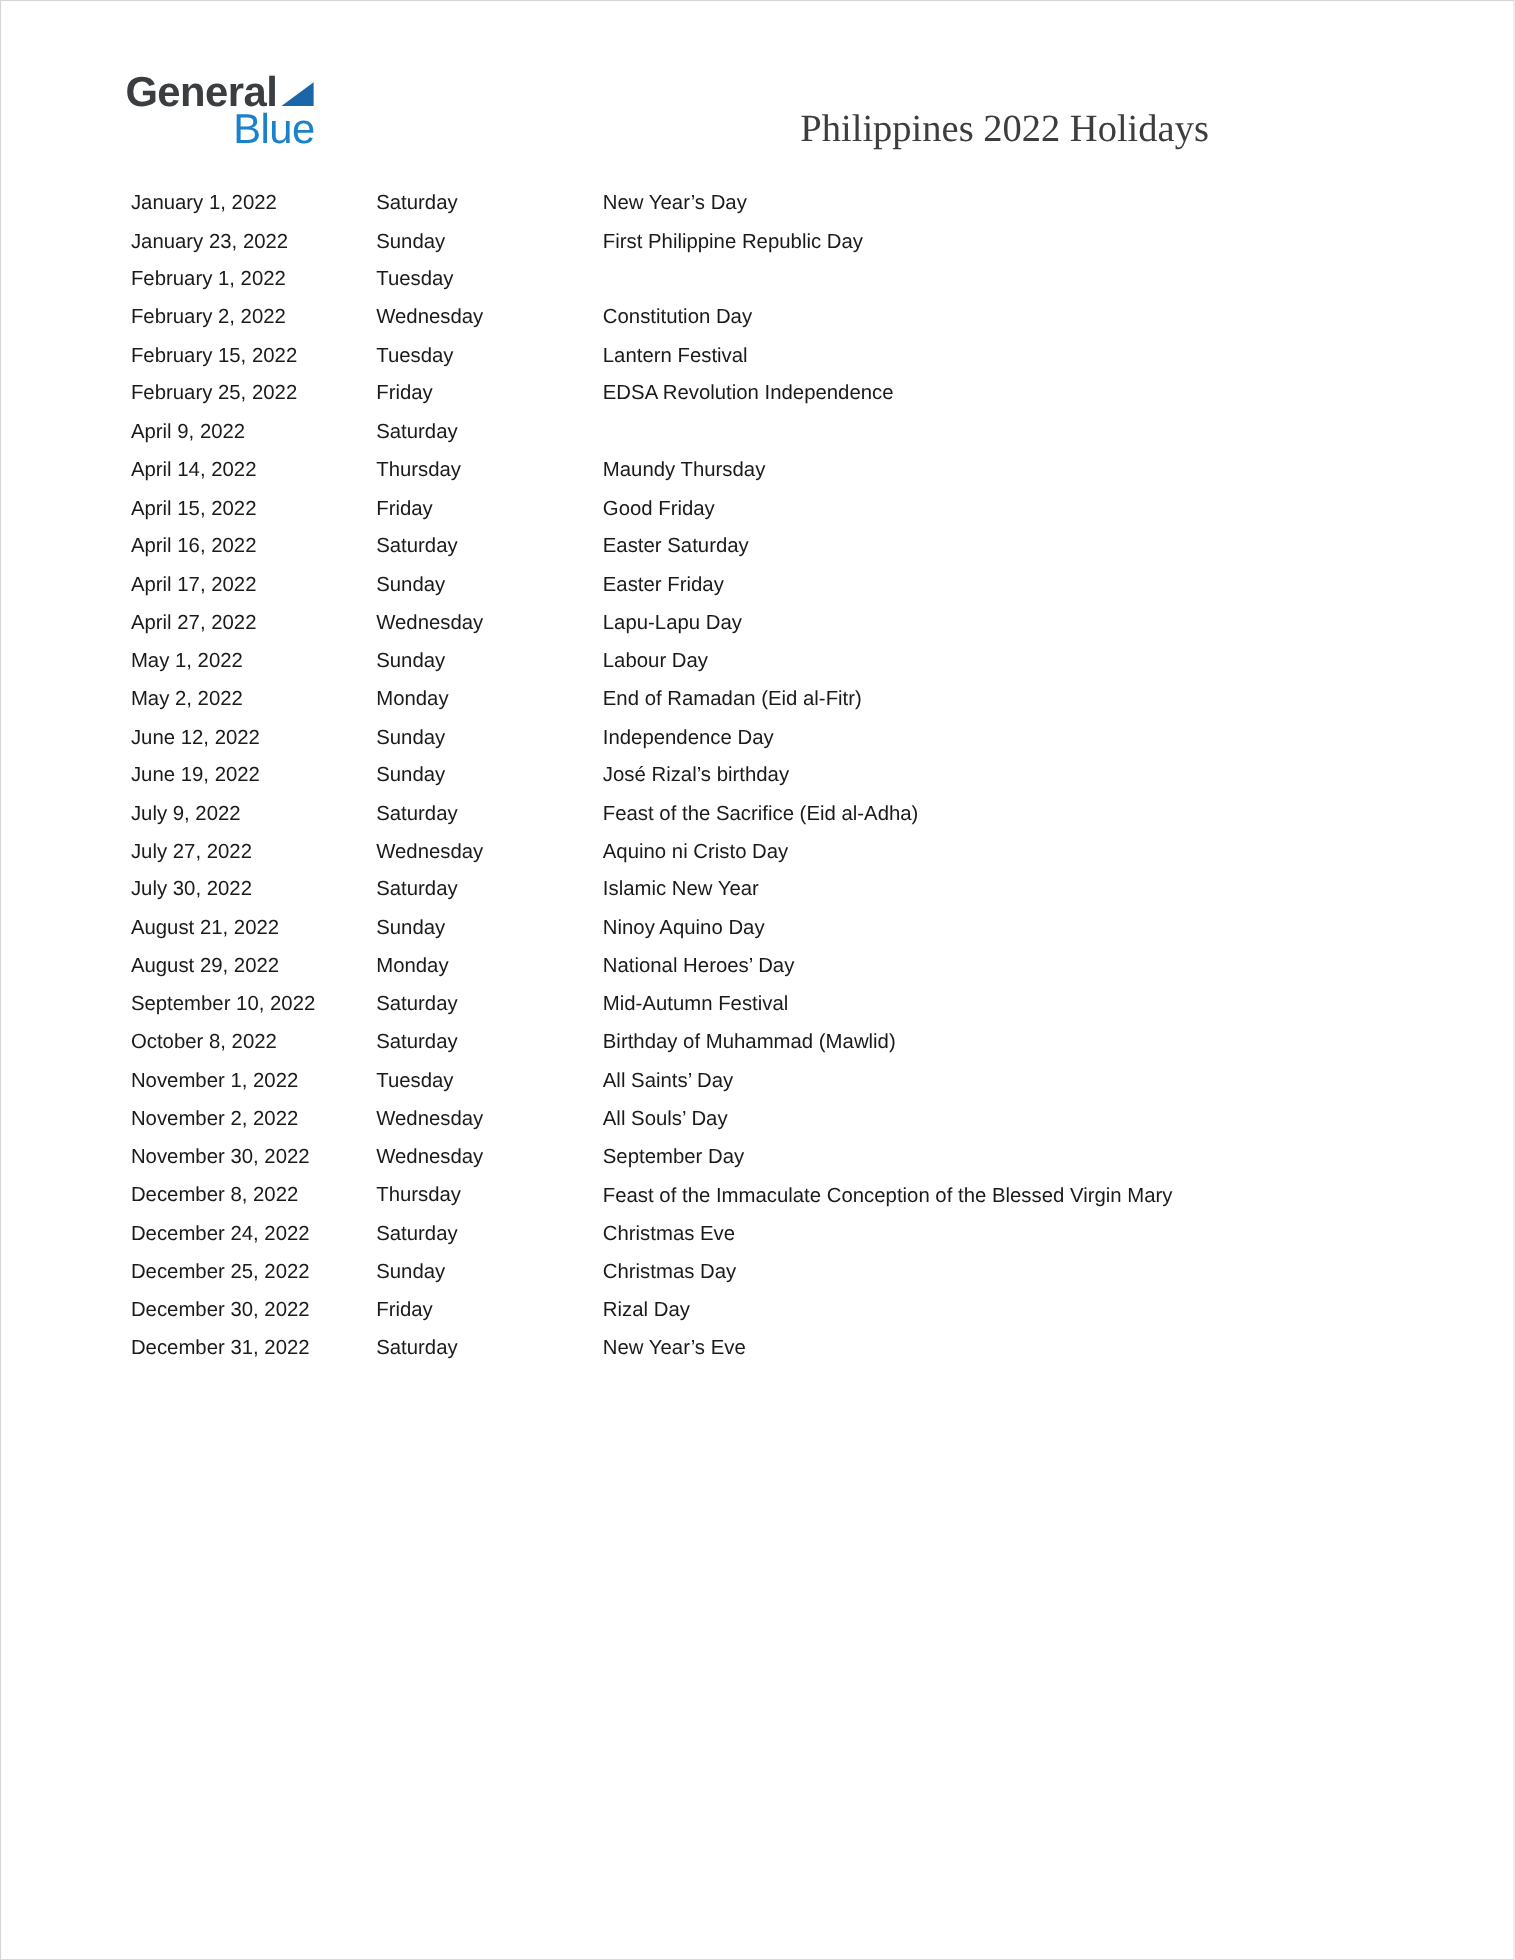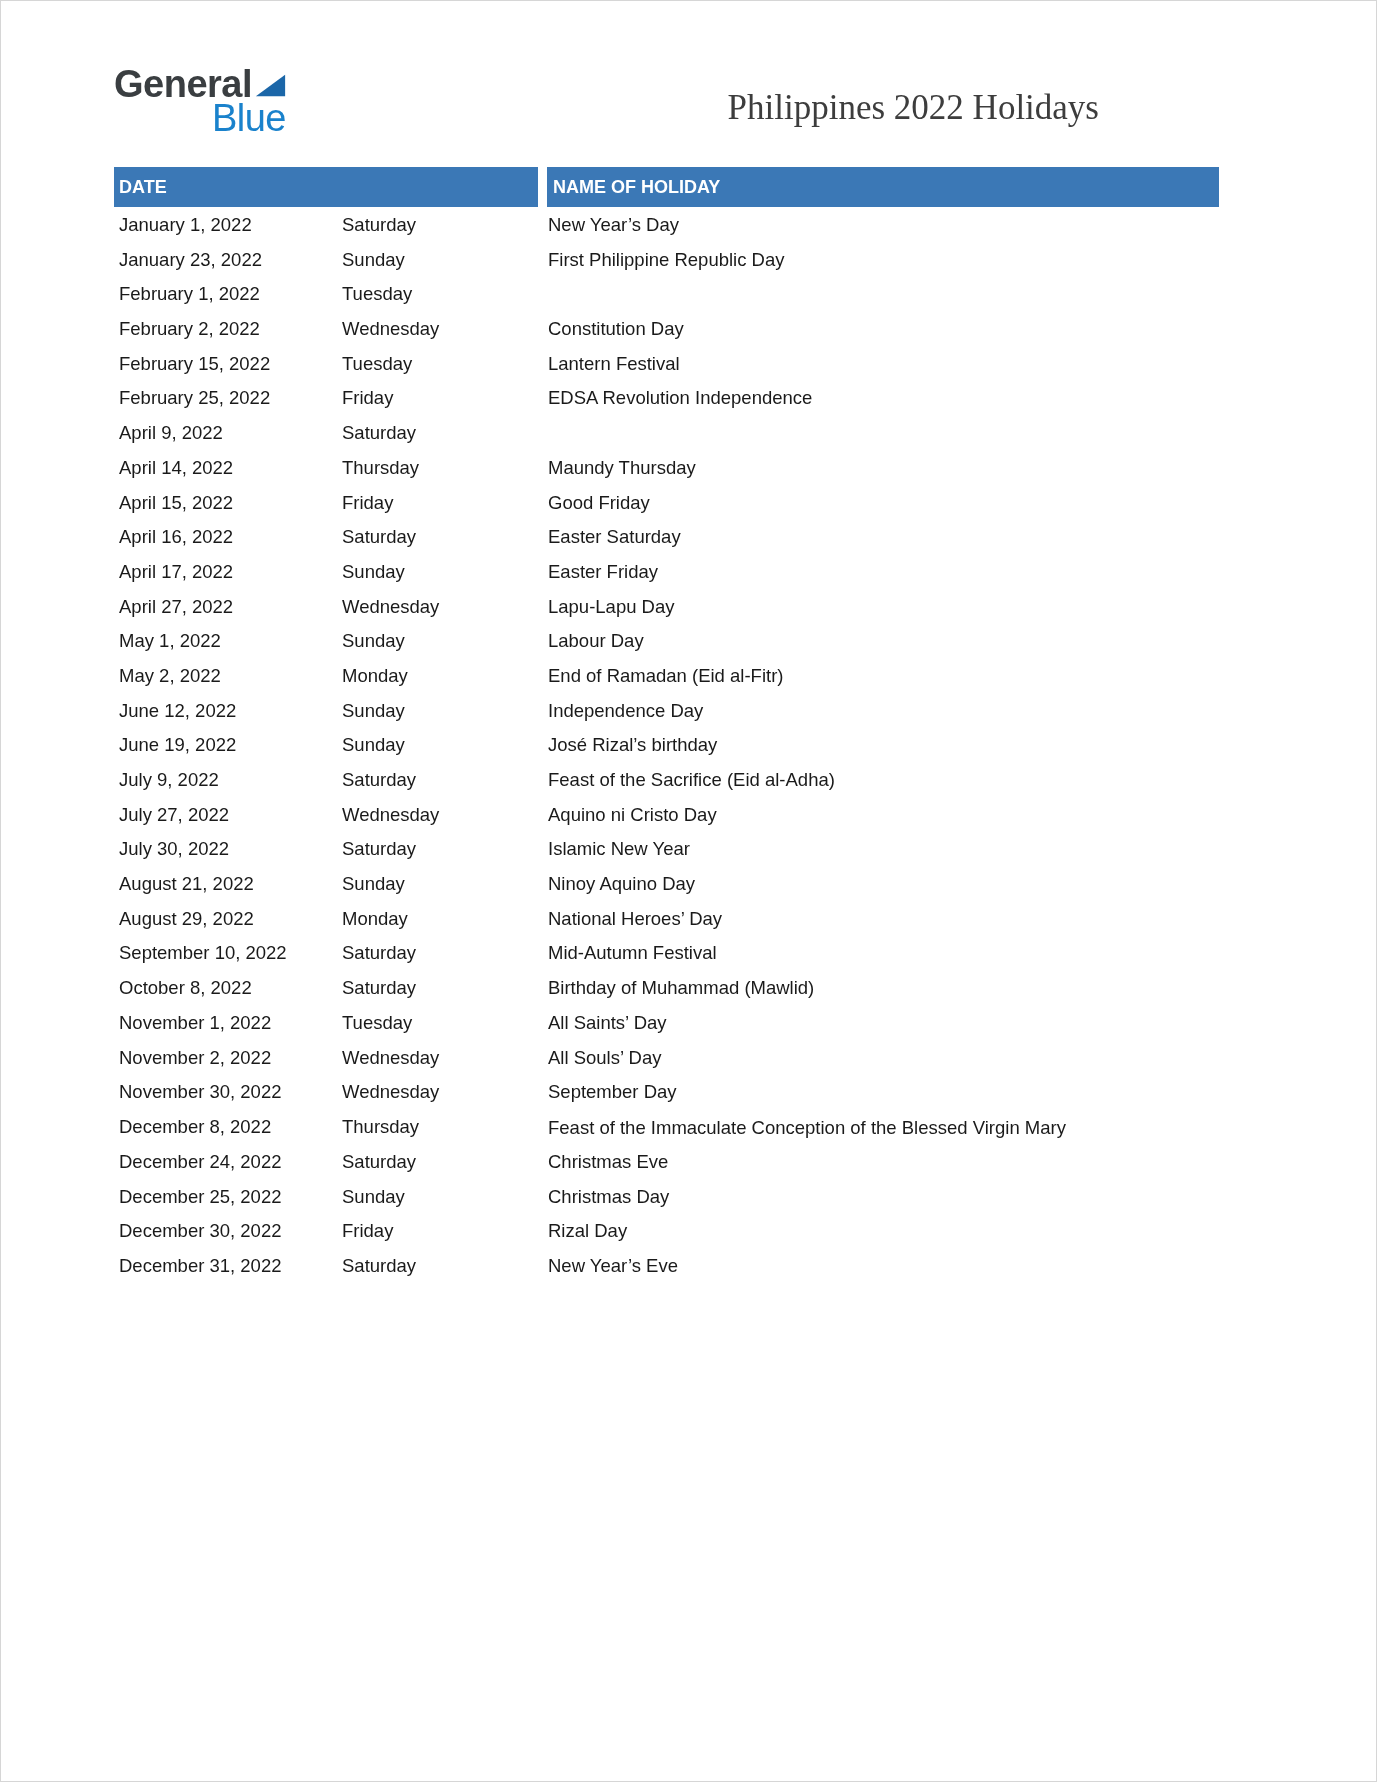--- a/index.html
+++ b/index.html
@@ -6,21 +6,21 @@
   body{font-family:"Liberation Sans", sans-serif;color:#1a1a1a;}
   .page{
     position:relative;
     width:1377px;min-height:1782px;
     box-sizing:border-box;
     background:#ffffff;
     border:1px solid #d6d6d6;
     padding:64px 157px 40px 113px;
   }
   
-  .page-header{display:flex;justify-content:space-between;align-items:center;margin-bottom:30px;}
+  .page-header{display:flex;justify-content:space-between;align-items:flex-end;margin-bottom:30px;}
   .logo{width:172px;line-height:1;}
   .logo-row{display:flex;align-items:flex-end;}
   .logo-general{font-size:38px;font-weight:600;letter-spacing:-0.5px;color:#3a3e41;}
   .logo-triangle{margin-left:3px;margin-bottom:3px;}
   .logo-blue{font-size:38px;font-weight:400;letter-spacing:-0.5px;color:#1a82cc;text-align:right;margin-top:-4px;}
   .title{font-size:35px;font-weight:400;color:#3d3d3d;margin:14px 120px 0 0;font-family:Liberation Serif, serif;}
   
   .holidays-table{width:100%;}
   .thead{display:flex;gap:9px;}
   .th{
@@ -56,24 +56,20 @@
         <svg class="logo-triangle" width="36" height="28" viewBox="0 0 36 28" aria-hidden="true">
           <polygon points="1,26 35,26 35,1" fill="#1b66a8"></polygon>
         </svg>
       </div>
       <div class="logo-blue">Blue</div>
     </div>
     <h1 class="title">Philippines 2022 Holidays</h1>
   </div>
 
   <div class="holidays-table">
-    <div class="thead">
-      <div class="th th-date">DATE</div>
-      <div class="th th-holiday">NAME OF HOLIDAY</div>
-    </div>
     <div class="tbody" id="rows">
         <div class="tr">
           <div class="td td-date">January 1, 2022</div>
           <div class="td td-day">Saturday</div>
           <div class="td td-holiday">New Year’s Day</div>
         </div>
         <div class="tr">
           <div class="td td-date">January 23, 2022</div>
           <div class="td td-day">Sunday</div>
           <div class="td td-holiday">First Philippine Republic Day</div>

